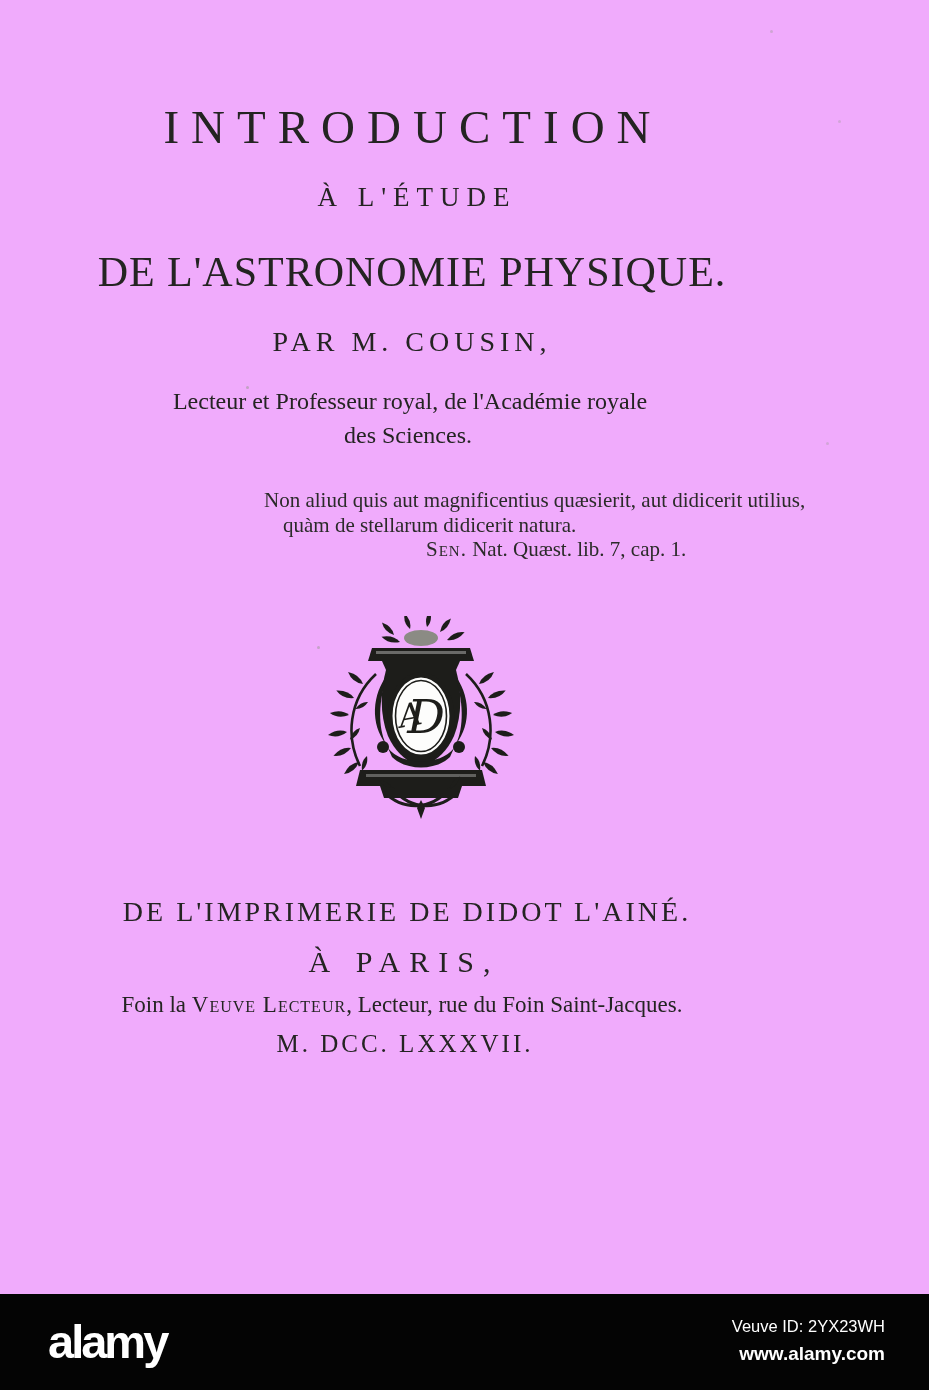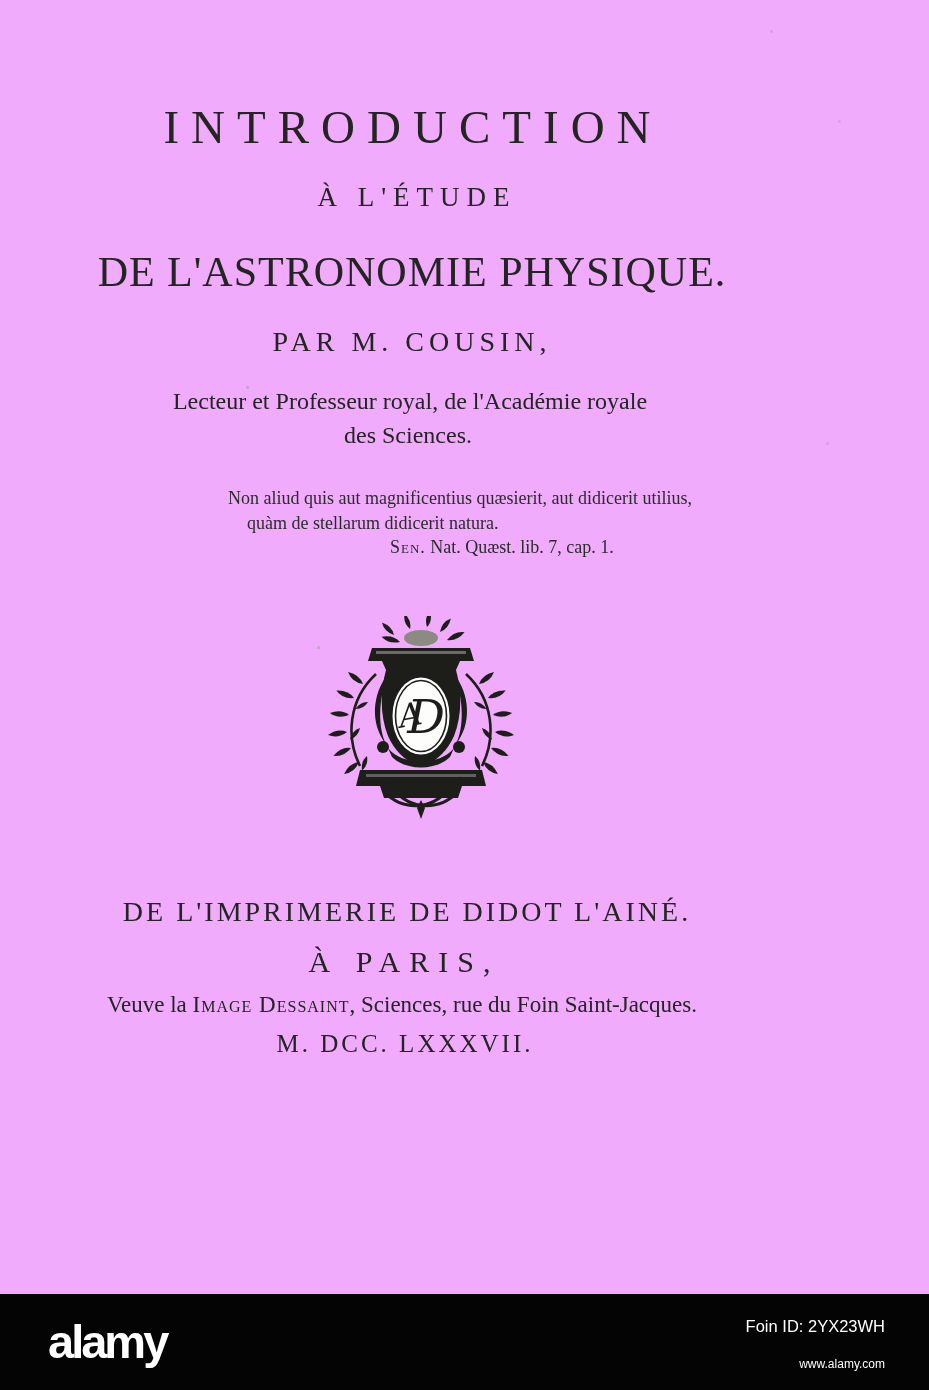--- a/index.html
+++ b/index.html
@@ -25,22 +25,23 @@
   .byline{top:326px;font-size:28px;letter-spacing:5px;}
   .author1{top:388px;font-size:24px;}
   .author2{top:422px;font-size:24px;}
   .imp1{top:896px;font-size:28px;letter-spacing:3px;}
   .imp2{top:945px;font-size:30px;letter-spacing:9px;}
   .imp3{top:992px;font-size:23px;}
   .imp4{top:1030px;font-size:25px;letter-spacing:3px;}
   .epi{
     position:absolute;
     white-space:nowrap;
-    font-size:18px;
+    font-size:21px;
     color:#2b2b29;
+    margin-left:36px;
   }
   .epi1{top:488px;left:228px;}
   .epi2{top:513px;left:247px;}
   .epi3{top:537px;left:390px;}
   .sc{font-variant:small-caps;letter-spacing:1px;}
   .emblem{
     position:absolute;
     left:326px;top:616px;
     width:190px;height:206px;
   }
@@ -58,21 +59,21 @@
     position:absolute;left:48px;top:20px;
     font-size:47px;font-weight:bold;
     letter-spacing:-3px;
     color:#ffffff;
   }
   .bar-right{
     position:absolute;right:44px;top:23px;
     text-align:right;
   }
   .bar-id{font-size:16.5px;font-weight:normal;}
-  .bar-url{font-size:12px;font-weight:normal;margin-top:21px;}
+  .bar-url{font-size:19px;font-weight:bold;margin-top:7px;}
 </style>
 </head>
 <body>
 
 <div class="page">
 
   <div class="tl title1" style="left:-17px">INTRODUCTION</div>
   <div class="tl title2" style="left:-13px">À L'ÉTUDE</div>
   <div class="tl title3" style="left:-18px">DE L'ASTRONOMIE PHYSIQUE.</div>
 
@@ -138,30 +139,30 @@
       <path d="M58 176 C76 194 104 196 124 172" fill="none" stroke="#1d1d1a" stroke-width="3"></path>
       <path d="M132 176 C114 194 86 196 66 172" fill="none" stroke="#1d1d1a" stroke-width="3"></path>
       <use href="#lf" transform="translate(124,172) rotate(-40) scale(0.8)"></use>
       <use href="#lf" transform="translate(66,172) rotate(220) scale(0.8)"></use>
       <path d="M95 184 L99 192 L95 203 L91 192 Z"></path>
     </g>
   </svg>
 
   <div class="tl imp1" style="left:-23px">DE L'IMPRIMERIE DE DIDOT L'AINÉ.</div>
   <div class="tl imp2" style="left:-26px">À PARIS,</div>
-  <div class="tl imp3" style="left:-28px"><span>Veuve la </span><span class="sc">Image Dessaint</span><span>, Sciences, rue du Foin Saint-Jacques.</span></div>
+  <div class="tl imp3" style="left:-28px"><span>Foin la </span><span class="sc">Veuve Lecteur</span><span>, Lecteur, rue du Foin Saint-Jacques.</span></div>
   <div class="tl imp4" style="left:-25px">M. DCC. LXXXVII.</div>
 
   <div class="speck" style="left:770px;top:30px;width:3px;height:3px;opacity:.4"></div>
   <div class="speck" style="left:838px;top:120px;width:3px;height:3px;opacity:.35"></div>
   <div class="speck" style="left:246px;top:386px;width:3px;height:3px;opacity:.55"></div>
   <div class="speck" style="left:826px;top:442px;width:3px;height:3px;opacity:.35"></div>
   <div class="speck" style="left:317px;top:646px;width:3px;height:3px;opacity:.5"></div>
 
   <div class="bar">
     <div class="alamy-logo">alamy</div>
     <div class="bar-right">
-      <div class="bar-id">Foin ID: 2YX23WH</div>
+      <div class="bar-id">Veuve ID: 2YX23WH</div>
       <div class="bar-url">www.alamy.com</div>
     </div>
   </div>
 
 </div>
 
 </body></html>

